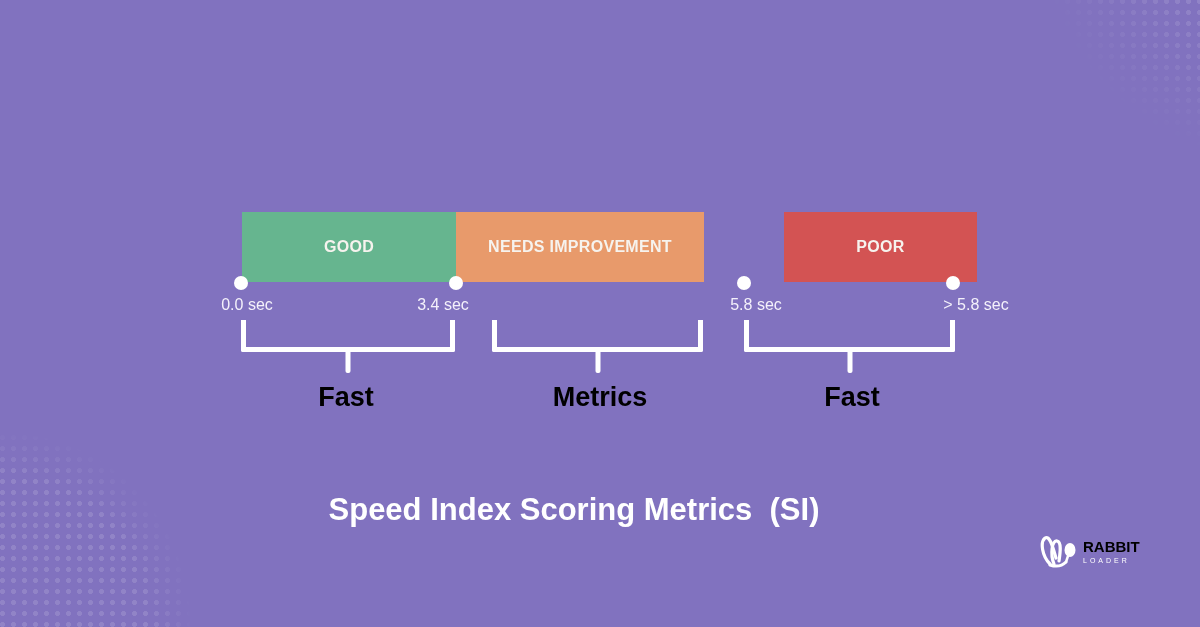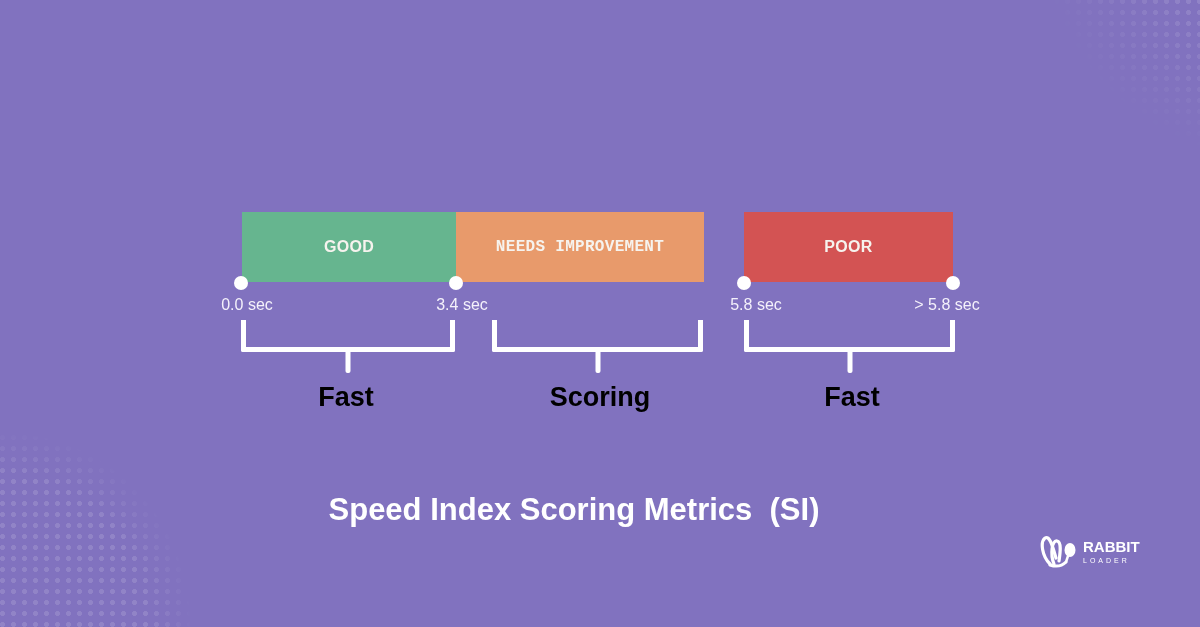--- a/index.html
+++ b/index.html
@@ -35,22 +35,22 @@
       height: 70px;
       display: flex;
       align-items: center;
       justify-content: center;
       font-weight: bold;
       font-size: 16px;
       letter-spacing: 0.3px;
       color: #f6f3ee;
     }
     .bar.good { left: 242px; width: 214px; }
-    .bar.needs { left: 456px; width: 248px; font-family: Liberation Mono, monospace; }
-    .bar.poor { left: 744px; width: 209px; }
+    .bar.needs { left: 456px; width: 248px; }
+    .bar.poor { left: 784px; width: 193px; }
     .marker {
       position: absolute;
       width: 14px; height: 14px;
       border-radius: 50%;
       background: #ffffff;
       top: 276px;
     }
     .tick-label {
       position: absolute;
       top: 296px;
@@ -101,21 +101,21 @@
     .logo {
       position: absolute;
       left: 1040px;
       top: 534px;
       display: flex;
       align-items: center;
       gap: 3px;
     }
     .logo svg { display: block; }
     .logo-text { display: flex; flex-direction: column; line-height: 1; }
-    .logo-main { font-size: 15px; font-weight: bold; letter-spacing: 0px; color: #ffffff; }
+    .logo-main { font-size: 15px; font-weight: bold; letter-spacing: 0px; color: #000000; }
     .logo-sub { font-size: 7px; letter-spacing: 3px; color: #fff; margin-top: 3px; }
   </style>
 </head>
 <body>
 
 <div class="dots dots-tr"></div>
 <div class="dots dots-bl"></div>
 
 <div class="bar good" style="background:#66b58f">
   <span>GOOD</span>
@@ -126,36 +126,36 @@
 <div class="bar poor" style="background:#d35353">
   <span>POOR</span>
 </div>
 
 <div class="marker" style="left:234px"></div>
 <div class="marker" style="left:449px"></div>
 <div class="marker" style="left:737px"></div>
 <div class="marker" style="left:946px"></div>
 
 <div class="tick-label" style="left:247px">0.0 sec</div>
-<div class="tick-label" style="left:462px">3.4 sec</div>
+<div class="tick-label" style="left:443px">3.4 sec</div>
 <div class="tick-label" style="left:756px">5.8 sec</div>
-<div class="tick-label" style="left:947px">&gt; 5.8 sec</div>
+<div class="tick-label" style="left:976px">&gt; 5.8 sec</div>
 
 <div class="bracket" style="left:241px; width:214px">
   <div class="stem"></div>
 </div>
 <div class="bracket" style="left:492px; width:211px">
   <div class="stem"></div>
 </div>
 <div class="bracket" style="left:744px; width:211px">
   <div class="stem"></div>
 </div>
 
 <div class="speed-label" style="left:346px">Fast</div>
-<div class="speed-label" style="left:600px">Scoring</div>
+<div class="speed-label" style="left:600px">Metrics</div>
 <div class="speed-label" style="left:852px">Fast</div>
 
 <div class="title">Speed Index Scoring Metrics  (SI)</div>
 
 <div class="logo">
   <svg width="40" height="34" viewBox="0 0 40 34">
     <path d="M10 30 C 2 22, 0 8, 5 4 C 10 1, 13 14, 16 24" fill="none" stroke="#fff" stroke-width="3.2" stroke-linecap="round"></path>
     <path d="M14 30 C 10 20, 12 6, 17 7 C 22 8, 20 20, 19 27" fill="none" stroke="#fff" stroke-width="3.2" stroke-linecap="round"></path>
     <path d="M10 31 C 16 33, 22 32, 26 28" fill="none" stroke="#fff" stroke-width="3" stroke-linecap="round"></path>
     <ellipse cx="30" cy="16" rx="5.5" ry="7" fill="#fff"></ellipse>

